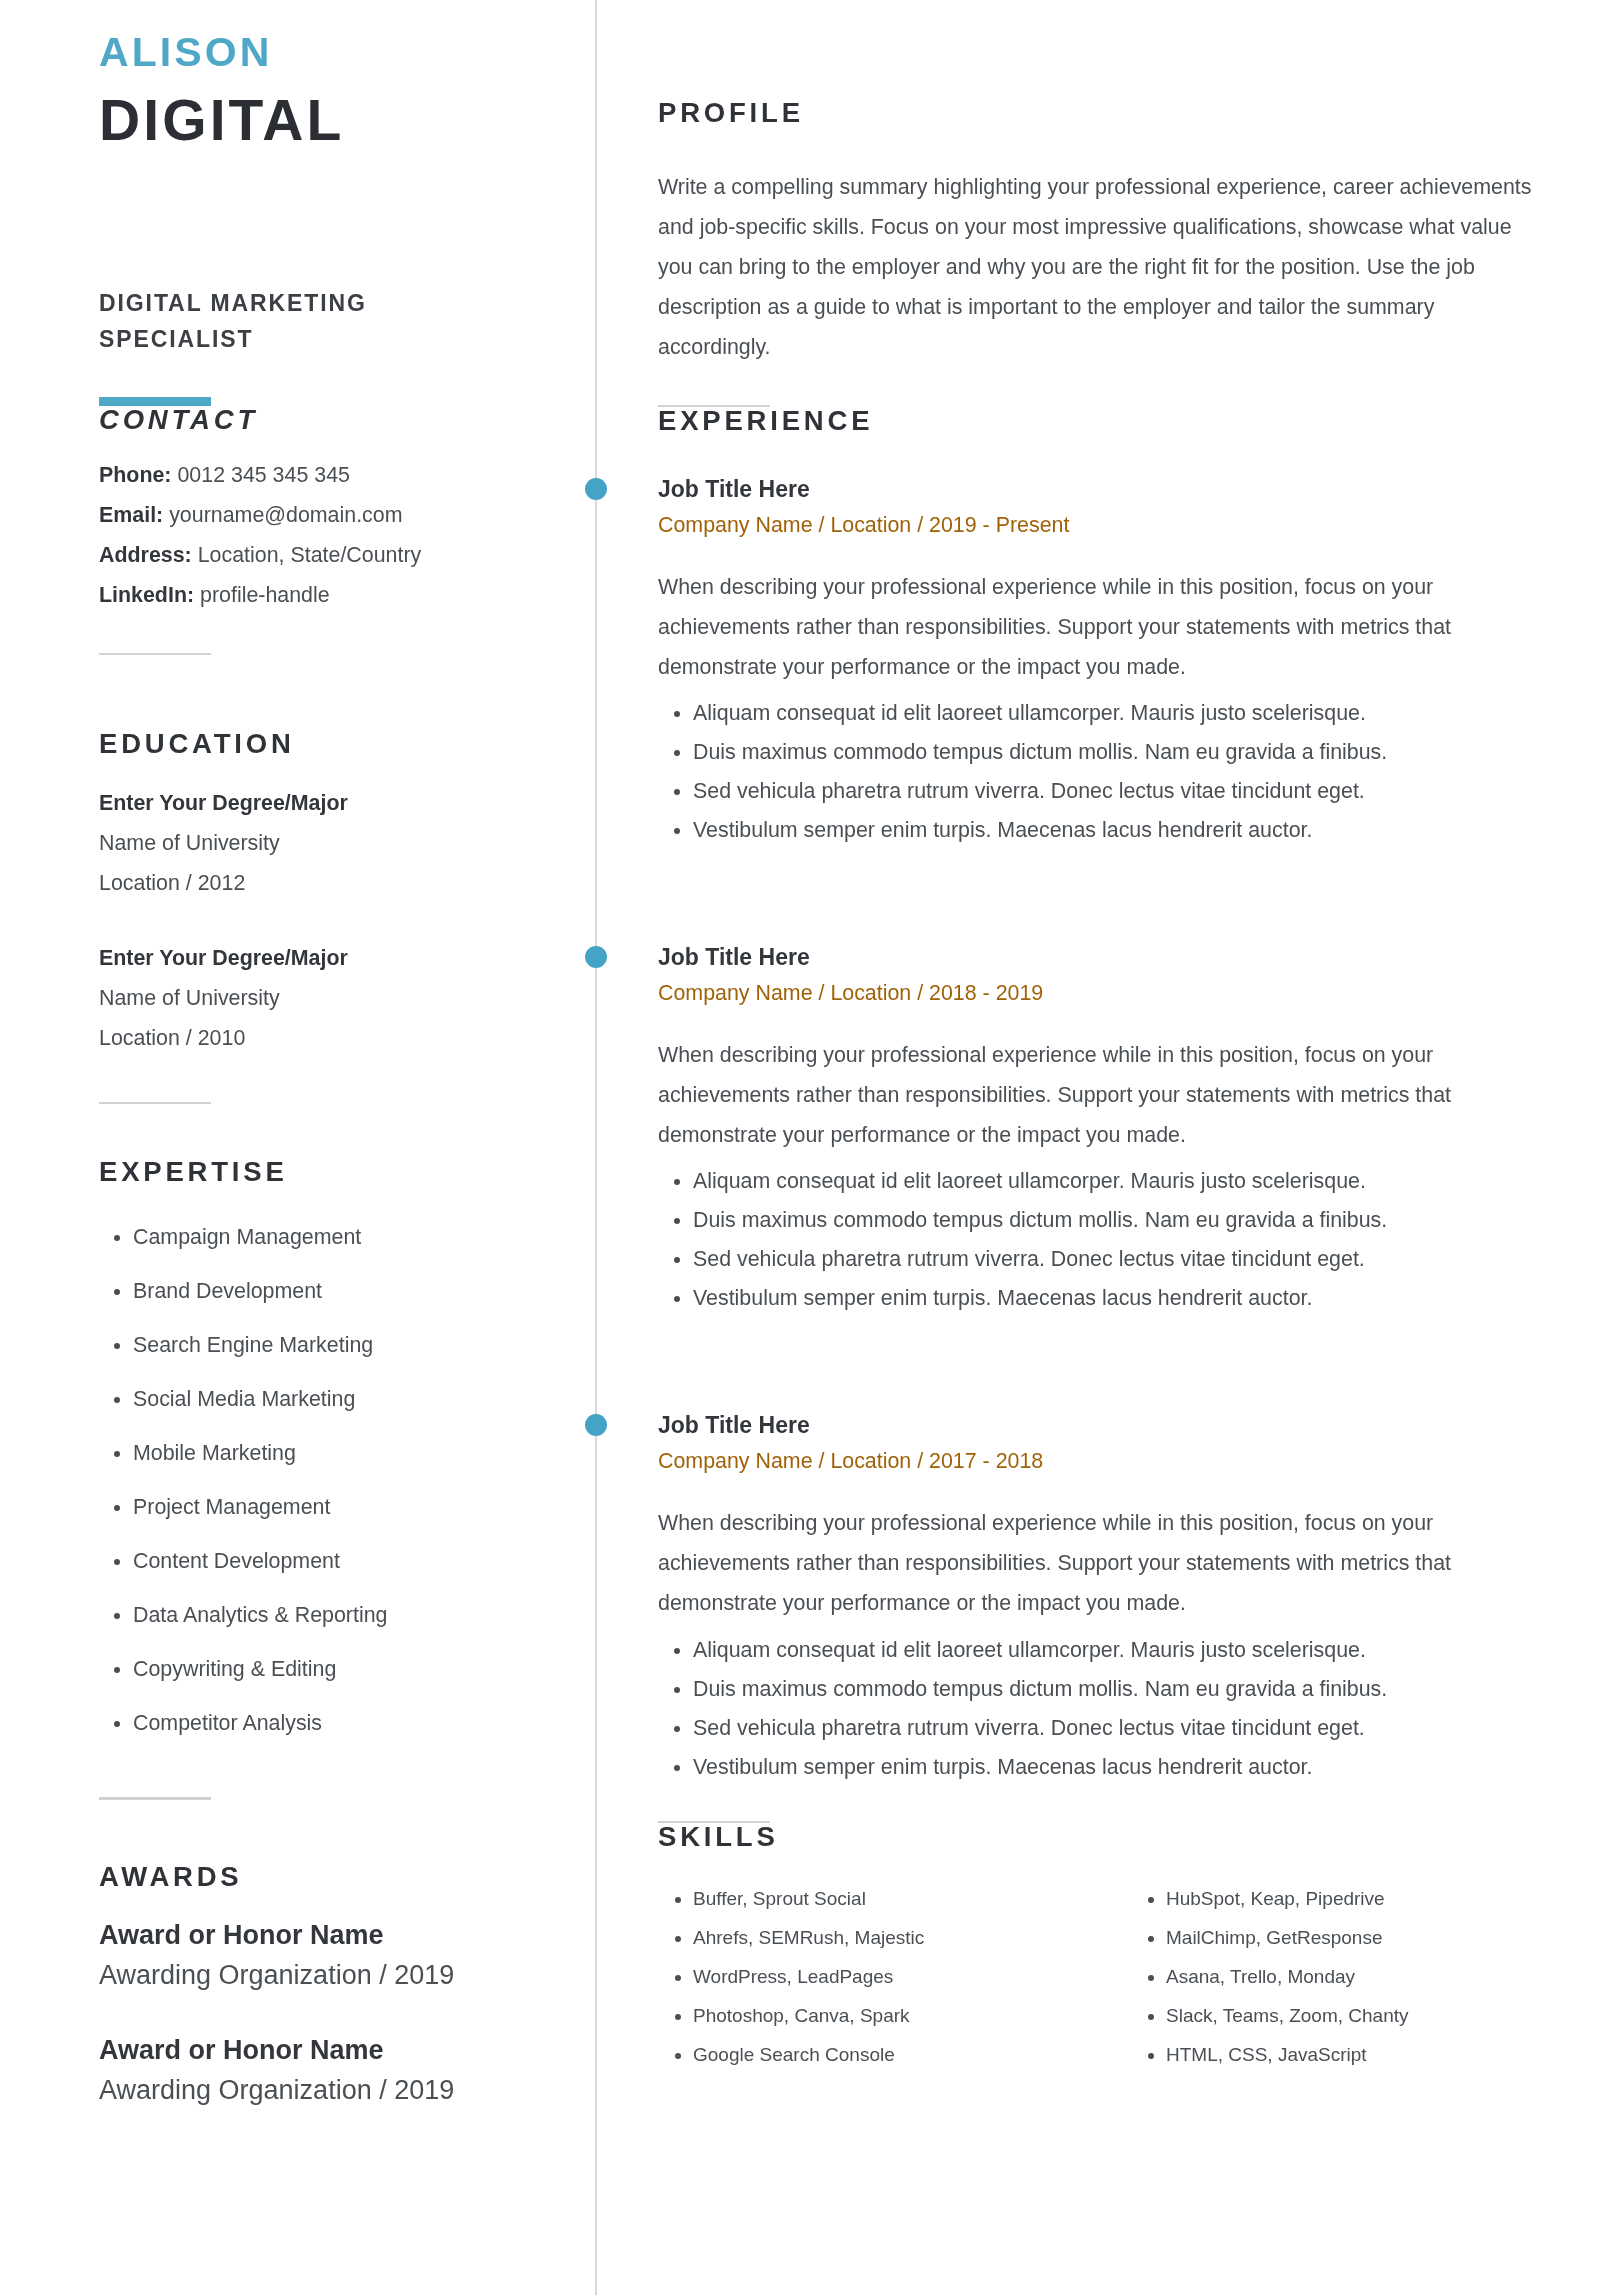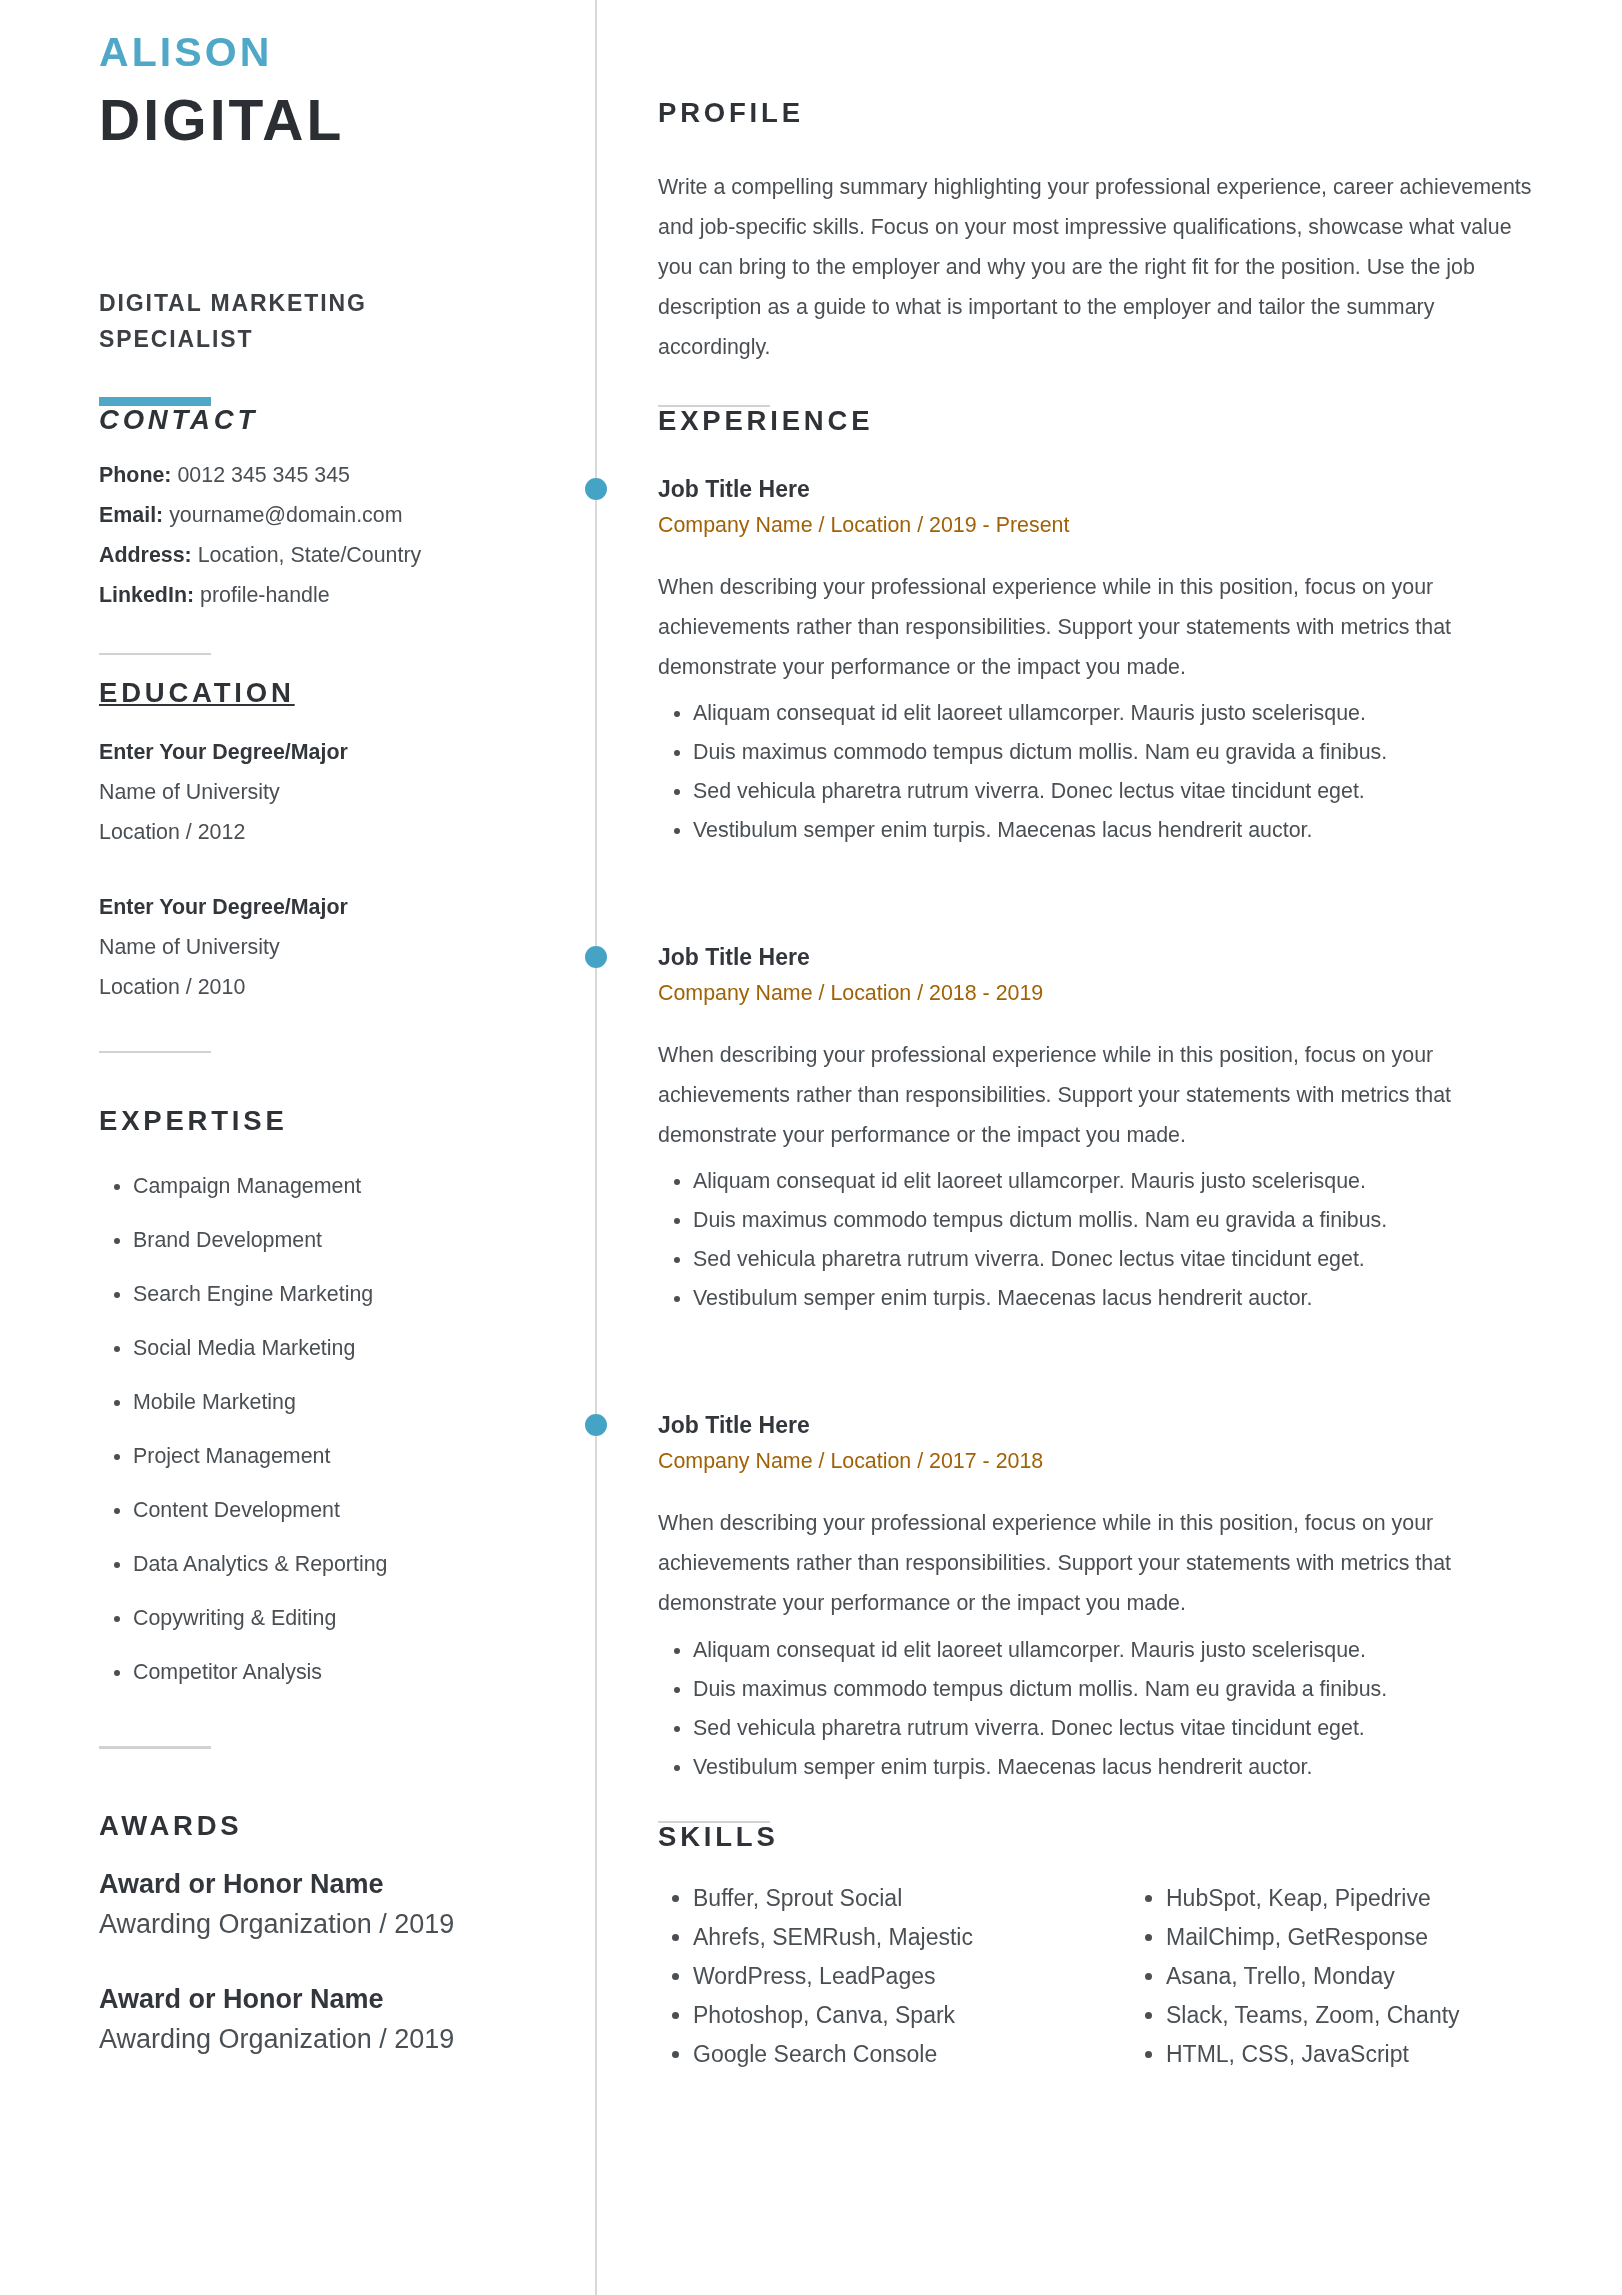--- a/index.html
+++ b/index.html
@@ -54,21 +54,21 @@
   .job .desc{margin:21.4px 0 0 0;font-size:21.4px;line-height:40px;color:#4a4f54;}
   ul.jbullets{margin:7.7px 0 0 0;padding:0 0 0 35px;list-style:disc;color:#3e4348;}
   ul.jbullets li{font-size:21.4px;line-height:39px;color:#4a4f54;}
   .dot{position:absolute;left:-73px;top:3.8px;width:22px;height:22px;border-radius:50%;
        background:#45a4c6;}
 
   .rule-skills{margin-top:34px;}
   .skills-head{margin-top:61px;}
   .skills-grid{margin-top:29px;display:grid;grid-template-columns:473px 1fr;}
   ul.skills{margin:0;padding:0 0 0 35px;list-style:disc;color:#3e4348;}
-  ul.skills li{font-size:23px;line-height:39px;color:#4a4f54;}
+  ul.skills li{font-size:19px;line-height:39px;color:#4a4f54;}
 </style>
 </head>
 <body>
 
 <div class="page">
   <div class="vline"></div>
 
   <aside class="col-left">
     <div class="name-first">ALISON</div>
     <div class="name-last">DIGITAL</div>
@@ -78,21 +78,21 @@
     <h2 class="sec mt-contact">CONTACT</h2>
     <div class="kv">
       <div><span class="lbl">Phone:</span> <span>0012 345 345 345</span></div>
       <div><span class="lbl">Email:</span> <span>yourname@domain.com</span></div>
       <div><span class="lbl">Address:</span> <span>Location, State/Country</span></div>
       <div><span class="lbl">LinkedIn:</span> <span>profile-handle</span></div>
     </div>
 
     <div class="rule" style="margin-top:38px;"></div>
 
-    <h2 class="sec" style="margin-top:24px;text-decoration:underline;">EDUCATION</h2>
+    <h2 class="sec" style="margin-top:75px;">EDUCATION</h2>
     <div class="edu">
       <div class="deg">Enter Your Degree/Major</div>
       <div>Name of University</div>
       <div>Location / 2012</div>
     </div>
     <div class="edu">
       <div class="deg">Enter Your Degree/Major</div>
       <div>Name of University</div>
       <div>Location / 2010</div>
     </div>

